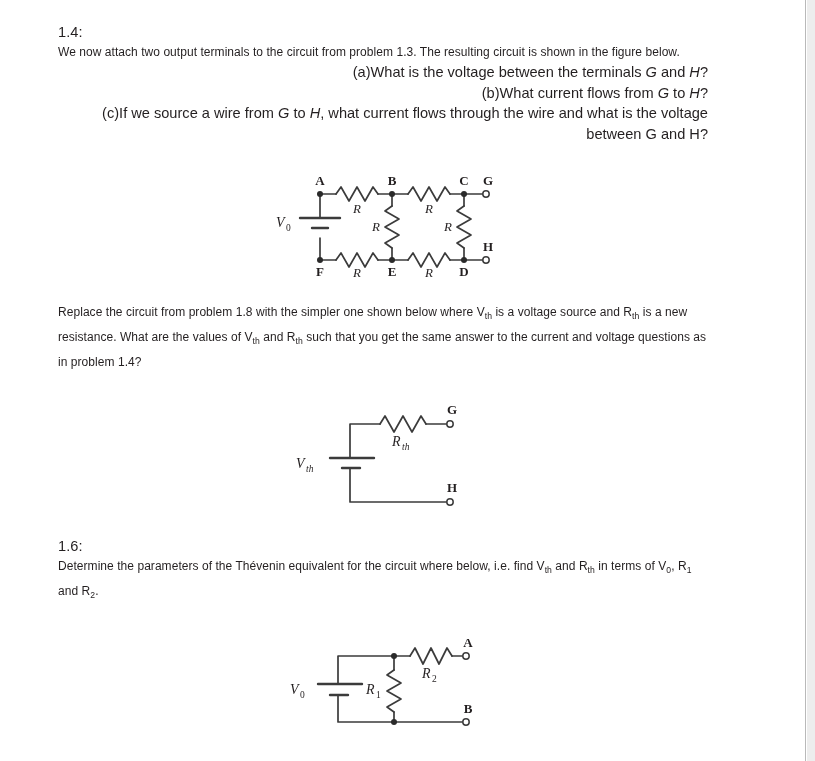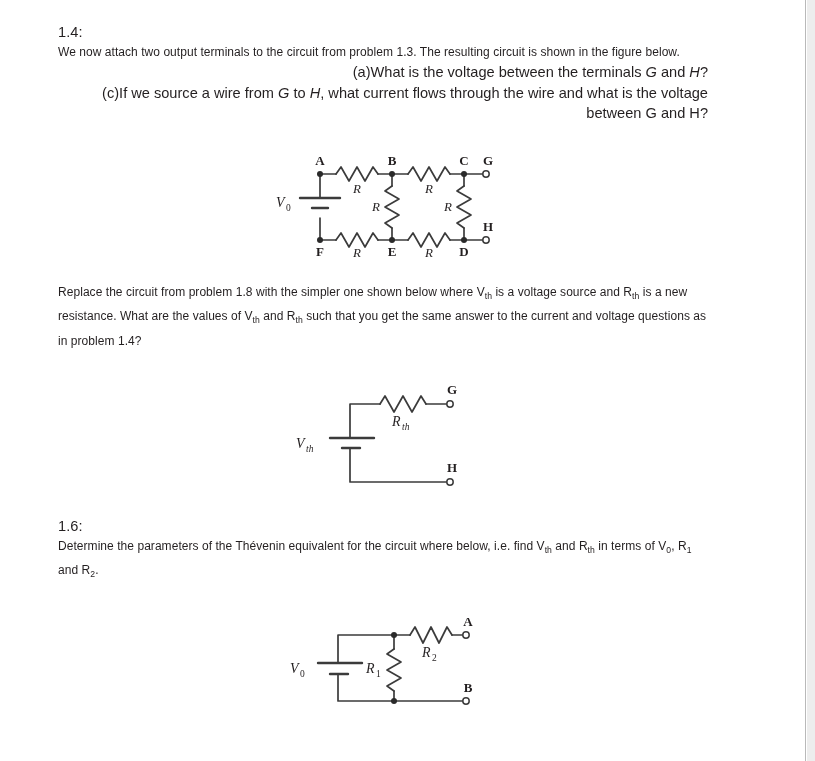--- a/index.html
+++ b/index.html
@@ -86,20 +86,21 @@
 <body>
 
 <div class="page">
   <div class="content">
 
     <div class="prob">
       <div class="prob-num">1.4:</div>
       <div class="prob-body">We now attach two output terminals to the circuit from problem 1.3. The resulting circuit is shown in the figure below.</div>
       <ul class="sublist">
         <li><span class="lbl">(a)</span><span>What is the voltage between the terminals </span><em class="v">G</em><span> and </span><em class="v">H</em><span>?</span></li>
+        <li><span class="lbl">(b)</span><span>What current flows from </span><em class="v">G</em><span> to </span><em class="v">H</em><span>?</span></li>
         <li><span class="lbl">(c)</span><span>If we source a wire from </span><em class="v">G</em><span> to </span><em class="v">H</em><span>, what current flows through the wire and what is the voltage between G and H?</span></li>
       </ul>
     </div>
 
     <div class="sp-1"></div>
 
     <div class="fig">
       <svg width="230" height="110" viewBox="0 0 230 110">
         <g stroke="#3b3b3b" stroke-width="1.7" fill="none" stroke-linecap="round" stroke-linejoin="round">
 

